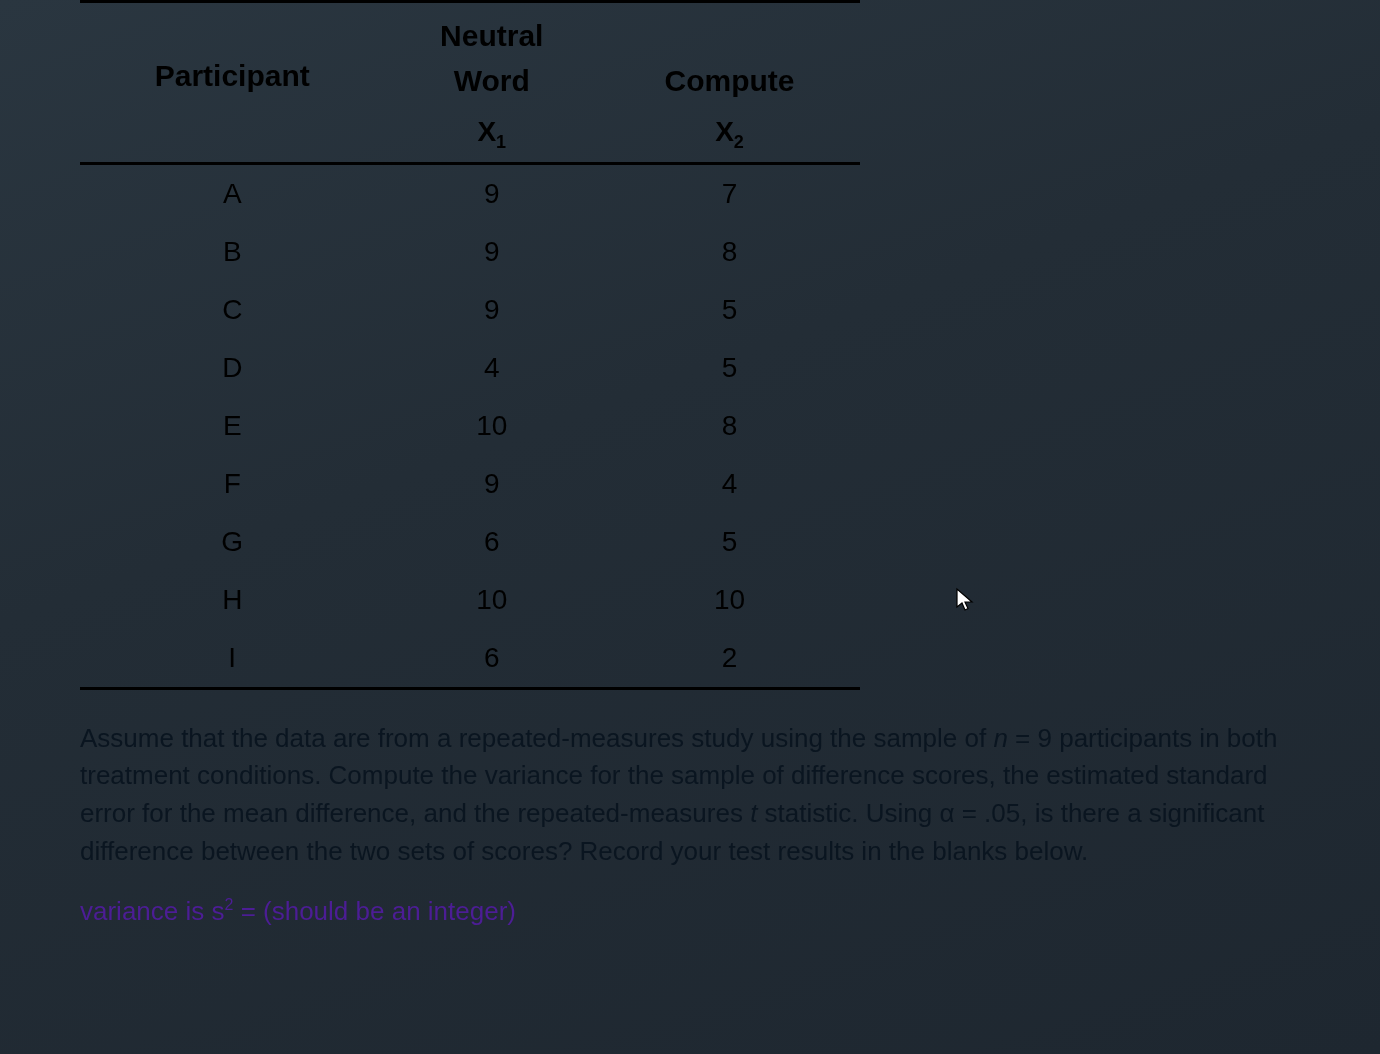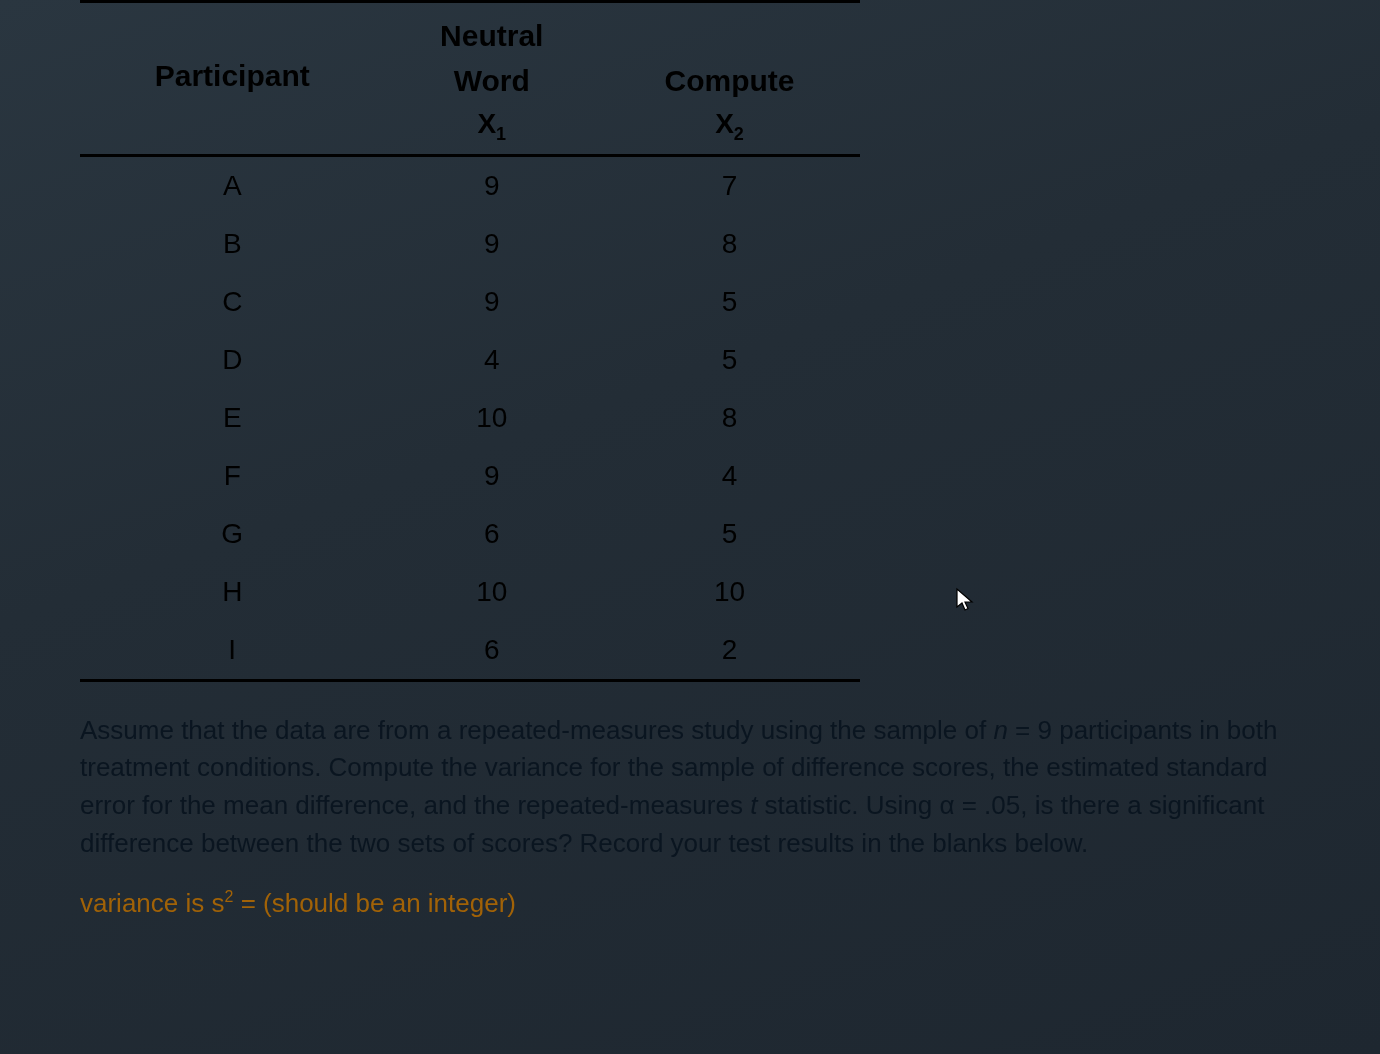--- a/index.html
+++ b/index.html
@@ -39,21 +39,21 @@
   }
   .data-table thead th.participant {
     vertical-align: top;
     padding-top: 50px;
     text-align: center;
   }
   .sub-x {
     display: block;
     font-weight: 700;
     font-size: 28px;
-    margin-top: 0;
+    margin-top: 8px;
   }
   .sub-x sub {
     font-size: 18px;
     vertical-align: sub;
   }
   .hr-top {
     border-top: 3px solid #000;
   }
   .hr-bottom {
     border-bottom: 3px solid #000;
@@ -68,21 +68,21 @@
     line-height: 1.45;
     color: #0a1520;
     max-width: 1230px;
     font-family: Verdana, Geneva, sans-serif;
   }
   .paragraph em {
     font-style: italic;
   }
   .answer-line {
     font-size: 26px;
-    color: #a16207;
+    color: #4c1d95;
     font-family: Verdana, Geneva, sans-serif;
   }
   .answer-line sup {
     font-size: 16px;
   }
   .cursor {
     position: absolute;
     left: 955px;
     top: 587px;
     width: 20px;

